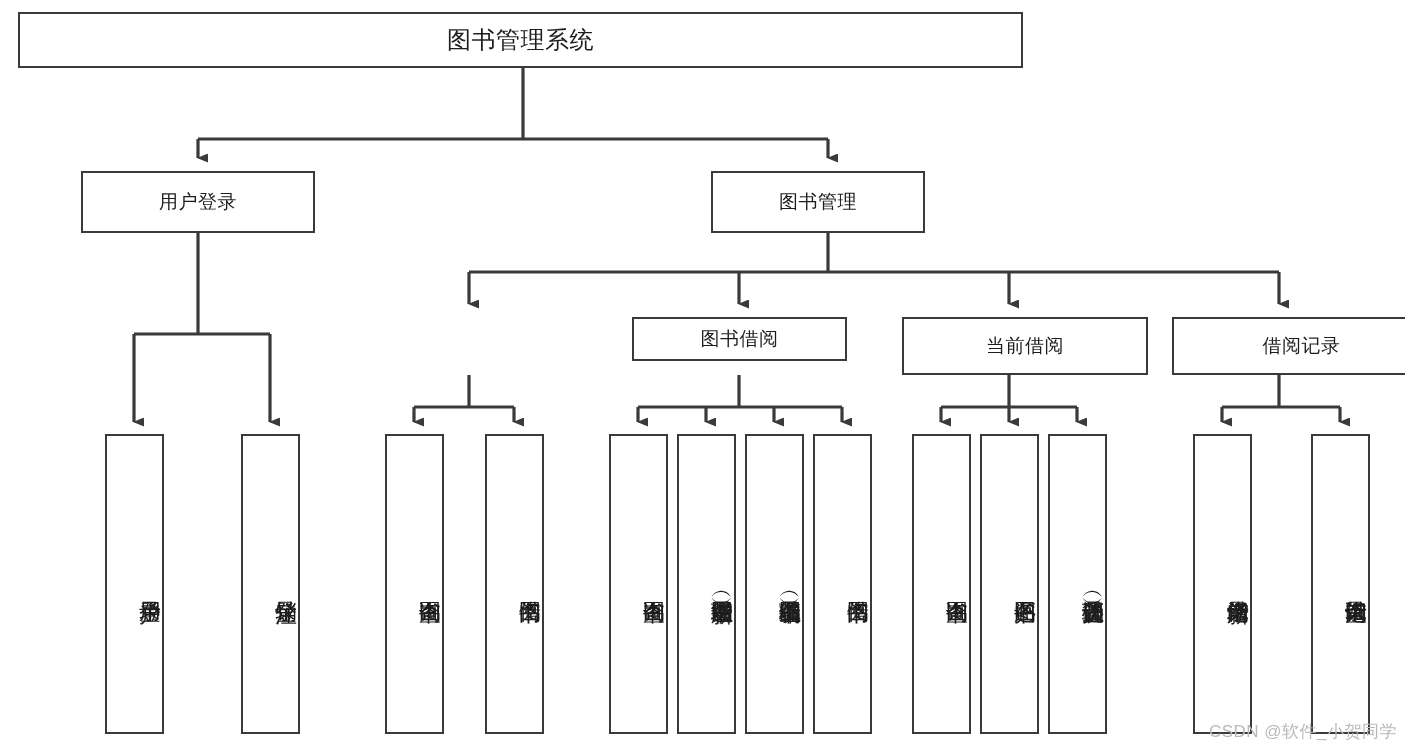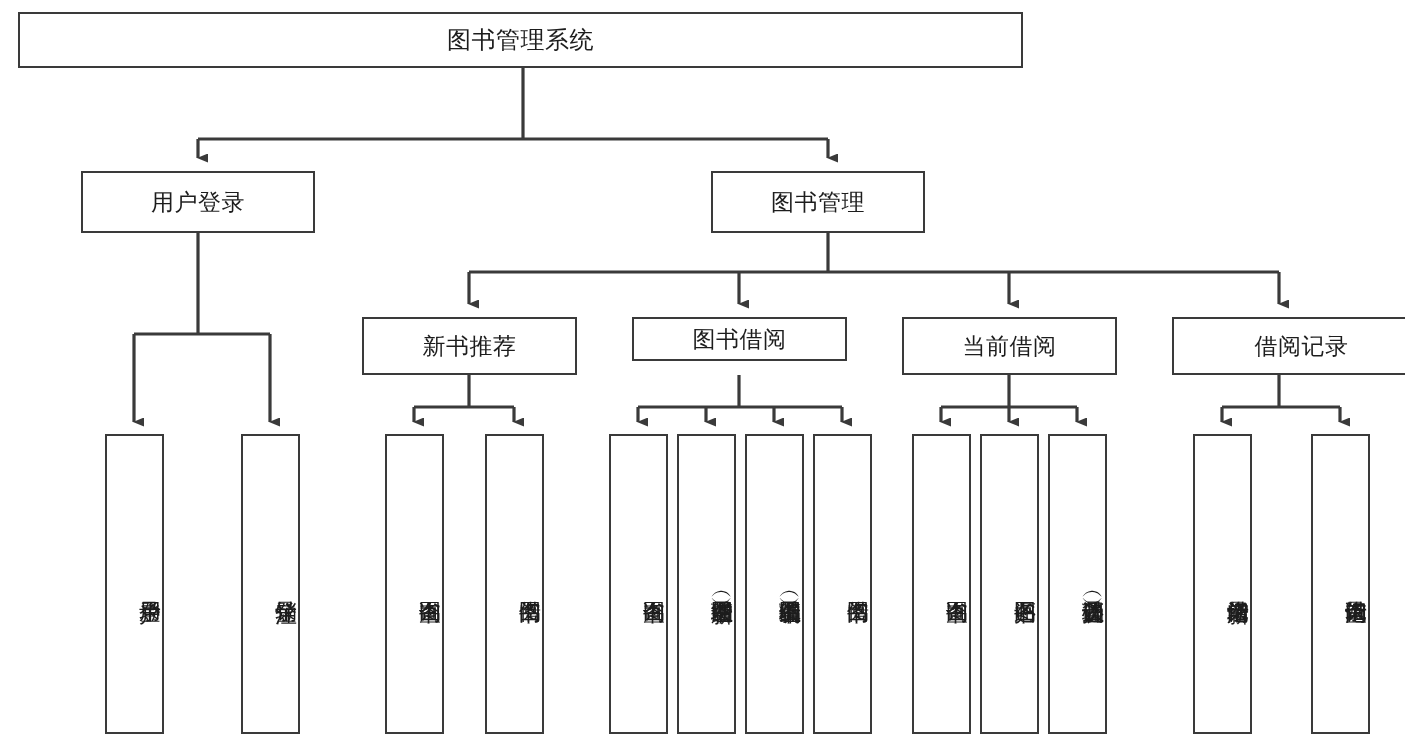--- a/index.html
+++ b/index.html
@@ -30,21 +30,21 @@
     position: absolute;
     box-sizing: border-box;
     background: #ffffff;
     border: 2px solid #3a3a3a;
     display: flex;
     align-items: center;
     justify-content: center;
     color: #1d1d1d;
   }
   .node.horiz {
-    font-size: 23px;
+    font-size: 19px;
     letter-spacing: 0.5px;
   }
   .node.vert {
     writing-mode: vertical-rl;
     text-orientation: upright;
     font-size: 22px;
     line-height: 1.12;
     padding-top: 6px;
     padding-bottom: 6px;
     align-items: flex-start;
@@ -128,27 +128,24 @@
     <span>图书管理系统</span>
   </div>
 
   <div class="node horiz" style="left:81px; top:171px; width:234px; height:62px;">
     <span>用户登录</span>
   </div>
   <div class="node horiz" style="left:711px; top:171px; width:214px; height:62px;">
     <span>图书管理</span>
   </div>
 
-  <div class="node horiz" style="left:362px; top:317px; width:215px; height:58px;">
-    <span>新书推荐</span>
-  </div>
   <div class="node horiz" style="left:632px; top:317px; width:215px; height:44px;">
     <span>图书借阅</span>
   </div>
-  <div class="node horiz" style="left:902px; top:317px; width:215px; height:58px;">
+  <div class="node horiz" style="left:902px; top:317px; width:246px; height:58px;">
     <span>当前借阅</span>
   </div>
   <div class="node horiz" style="left:1172px; top:317px; width:259px; height:58px;">
     <span>借阅记录</span>
   </div>
 
   <div class="node vert" style="left:105px; top:434px; width:59px; height:300px;">
     <span class="vlabel">用户登录</span>
   </div>
   <div class="node vert" style="left:241px; top:434px; width:59px; height:300px;">
@@ -185,14 +182,15 @@
     <span class="vlabel">确认归还（管理员）</span>
   </div>
 
   <div class="node vert" style="left:1193px; top:434px; width:59px; height:300px;">
     <span class="vlabel">新增借阅记录</span>
   </div>
   <div class="node vert" style="left:1311px; top:434px; width:59px; height:300px;">
     <span class="vlabel">查询借阅记录</span>
   </div>
 
+  <div class="watermark">CSDN @软件_小贺同学</div>
 
 </div>
 
 </body></html>

